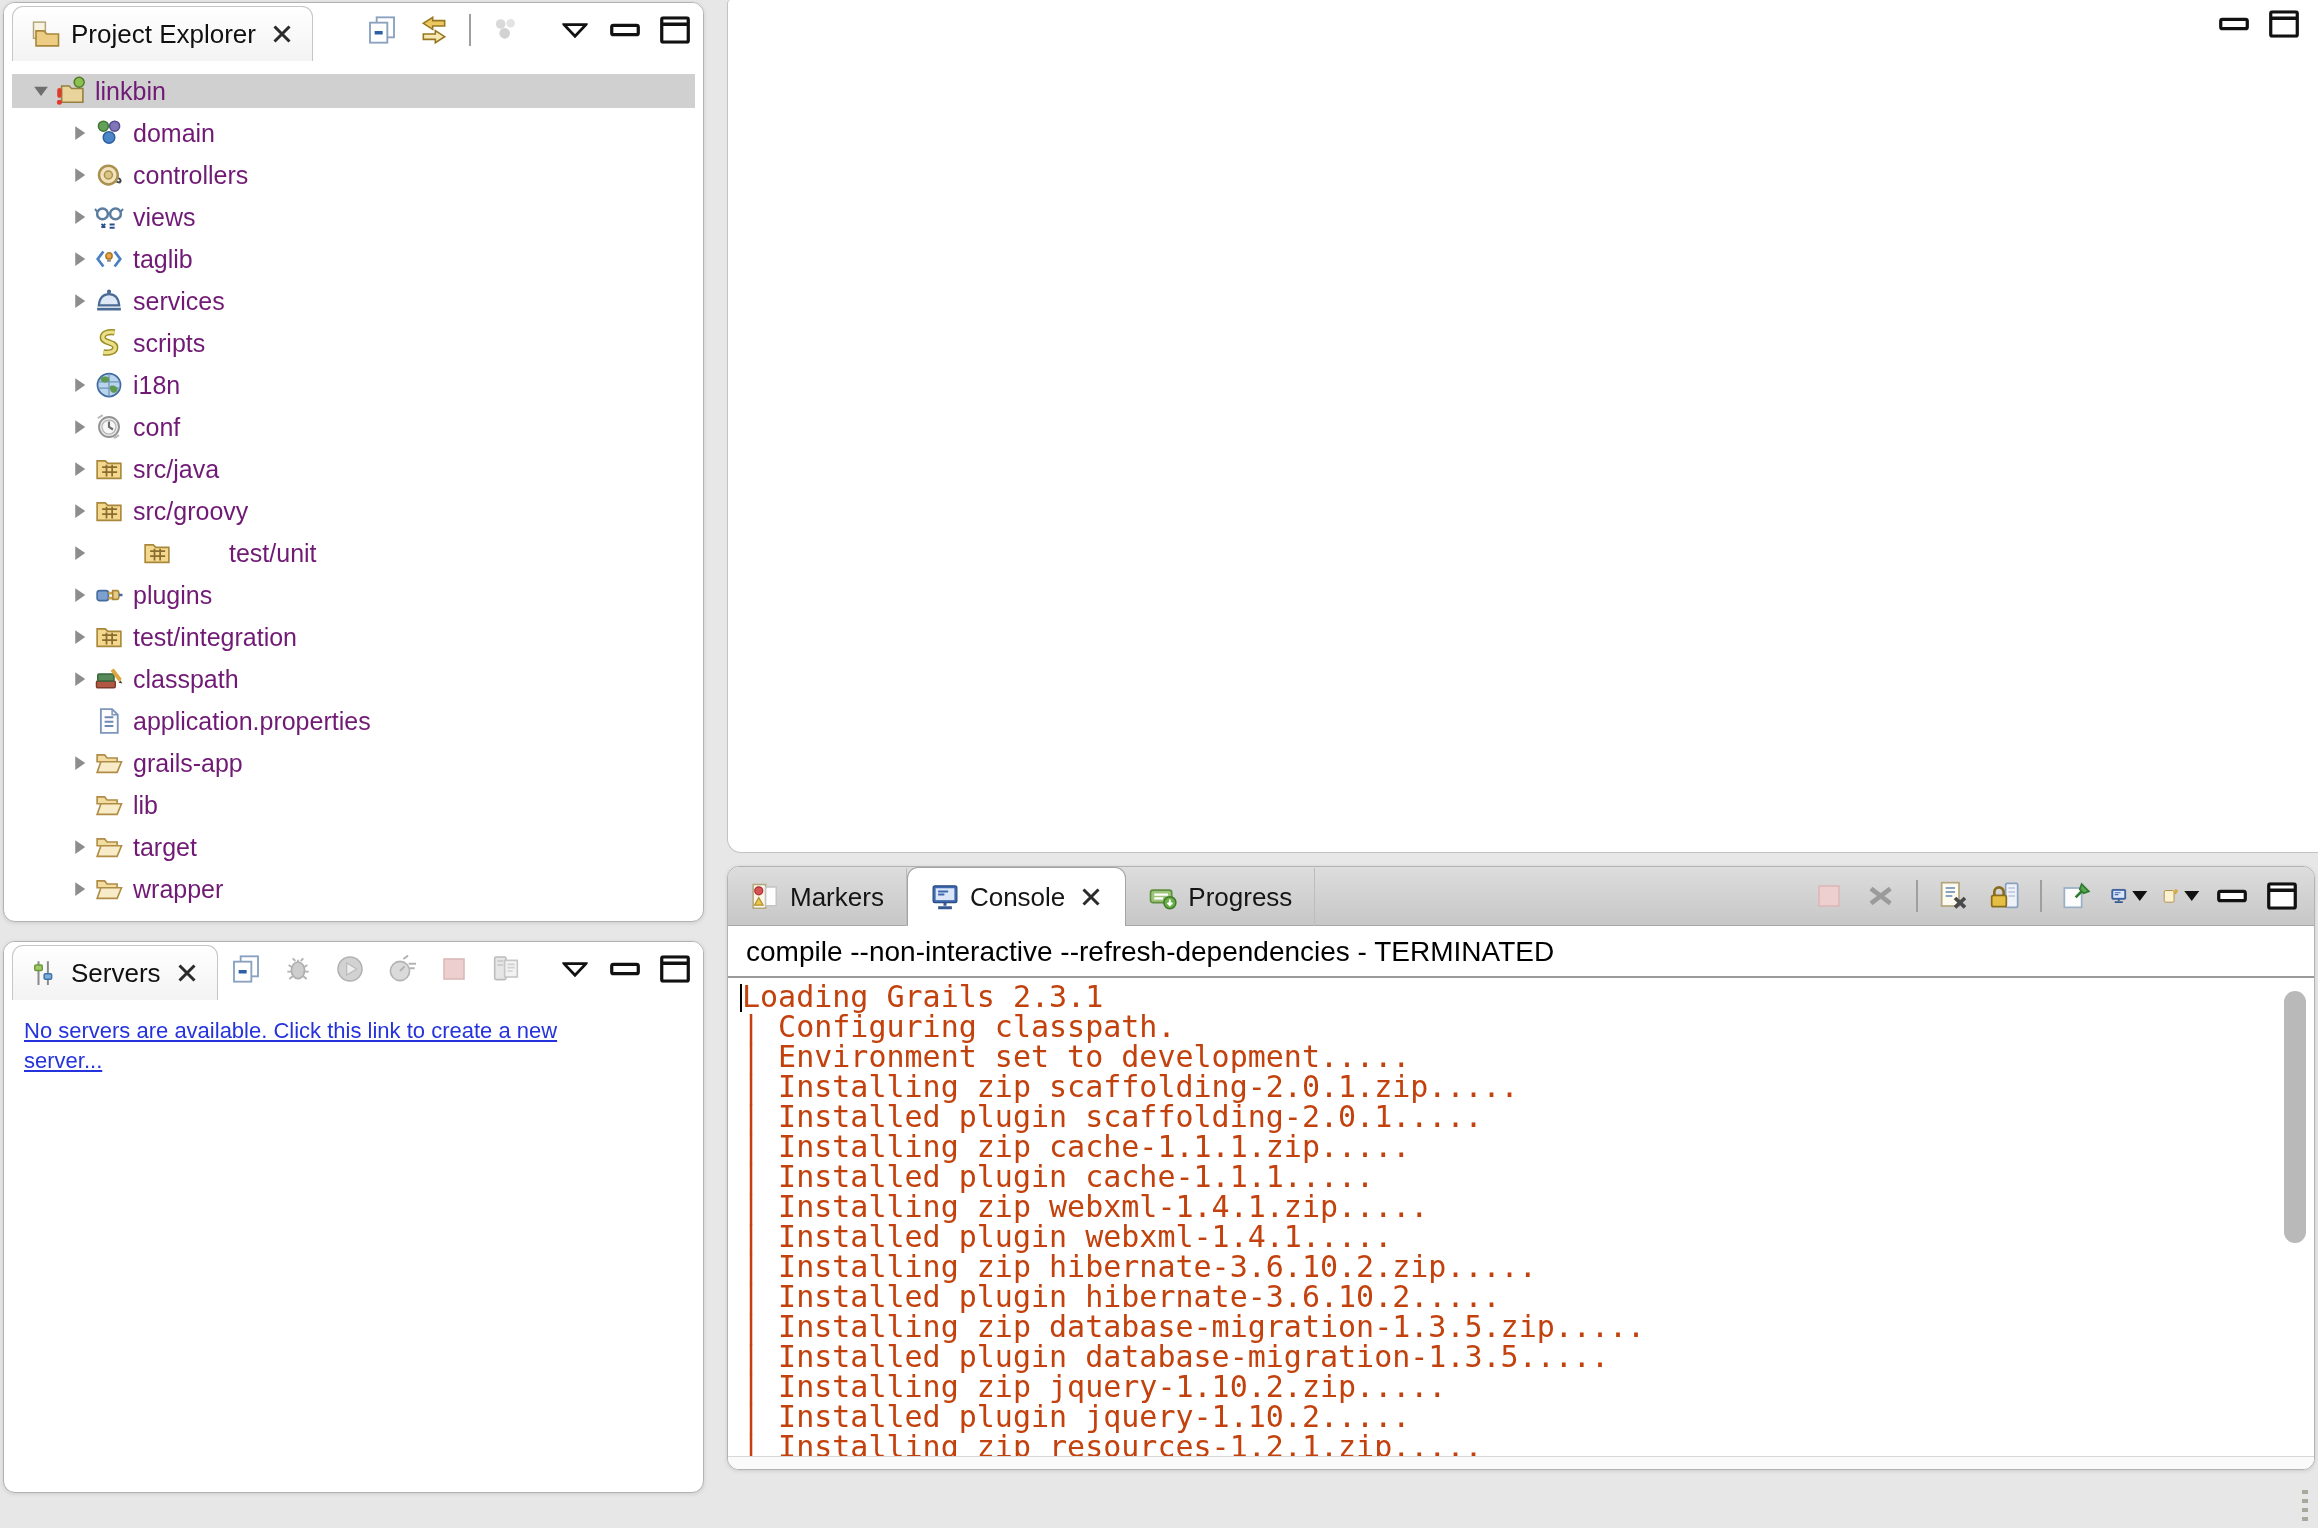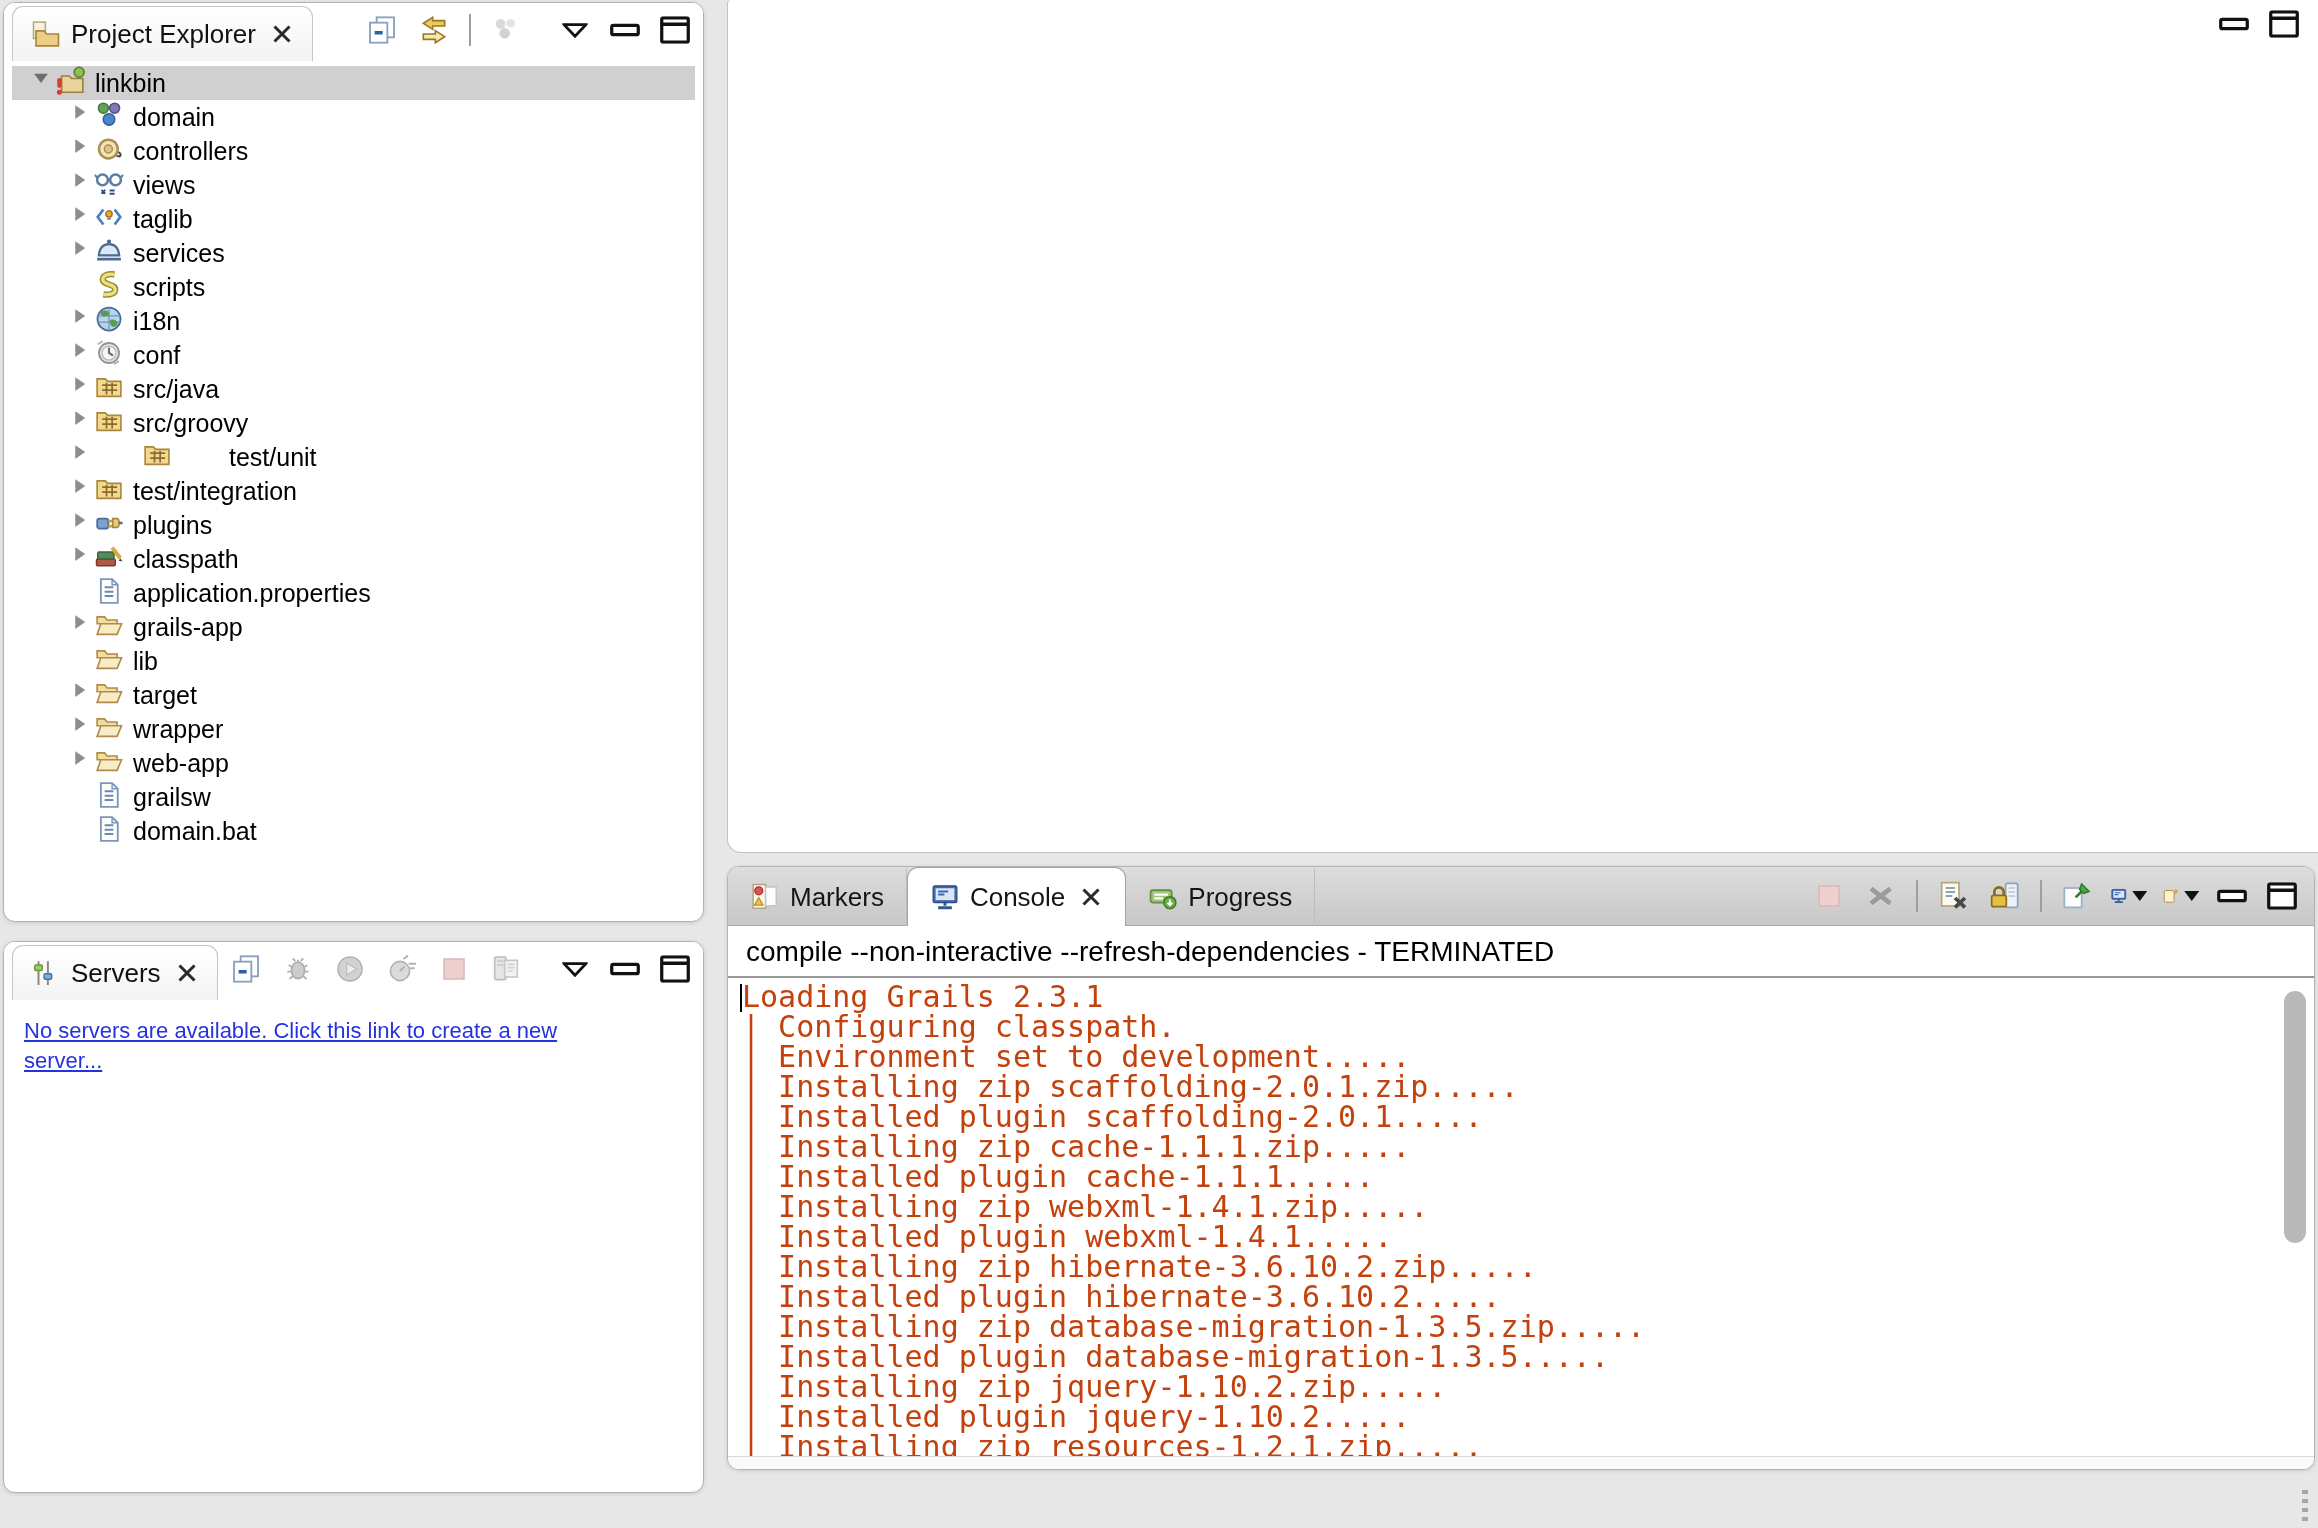--- a/index.html
+++ b/index.html
@@ -25,22 +25,22 @@
   }
   .vtoolbar{position:absolute;right:10px;top:8px;display:flex;align-items:center;gap:14px;}
   .tbtn{width:38px;height:38px;display:flex;align-items:center;justify-content:center;}
   .tbtn svg{width:32px;height:32px;}
   .tsep{width:2px;height:32px;background:#9f9f9f;margin:0 2px;}
   .wbtn{display:flex;align-items:center;justify-content:center;width:36px;height:36px;}
   .gap-l{margin-left:18px;}
   
   .tree{padding-top:5px;}
   .trow{
-    height:34px;margin:0 8px;display:flex;
-    font-size:25px;color:#000000;white-space:nowrap;box-sizing:border-box;
+    height:34px;margin:8px 8px;display:flex;align-items:center;
+    font-size:25px;color:#701a75;white-space:nowrap;box-sizing:border-box;
   }
   .trow.selected{background:#d0d0d0;}
   .arrow{width:30px;height:24px;display:inline-flex;align-items:center;justify-content:center;flex:0 0 30px;}
   .arrow svg{width:20px;height:20px;}
   .ticon{width:30px;height:30px;margin-right:9px;flex:0 0 30px;}
   .tlabel{line-height:34px;}
   
   .sbody{padding:16px 20px;}
   .slink{
     display:inline-block;width:600px;font-size:22px;line-height:30px;
@@ -461,34 +461,34 @@
         </svg>
         <span class="tlabel">test/unit</span>
       </div>
       <div class="trow" style="padding-left: 52px;">
         <span class="arrow">
           <svg viewBox="0 0 16 16">
             <use href="#sym-arrow-collapsed" xlink:href="#sym-arrow-collapsed"></use>
           </svg>
         </span>
         <svg class="ticon" viewBox="0 0 24 24">
+          <use href="#sym-plugin" xlink:href="#sym-plugin"></use>
+        </svg>
+        <span class="tlabel">plugins</span>
+      </div>
+      <div class="trow" style="padding-left: 52px;">
+        <span class="arrow">
+          <svg viewBox="0 0 16 16">
+            <use href="#sym-arrow-collapsed" xlink:href="#sym-arrow-collapsed"></use>
+          </svg>
+        </span>
+        <svg class="ticon" viewBox="0 0 24 24">
           <use href="#sym-package-folder" xlink:href="#sym-package-folder"></use>
         </svg>
         <span class="tlabel">test/integration</span>
-      </div>
-      <div class="trow" style="padding-left: 52px;">
-        <span class="arrow">
-          <svg viewBox="0 0 16 16">
-            <use href="#sym-arrow-collapsed" xlink:href="#sym-arrow-collapsed"></use>
-          </svg>
-        </span>
-        <svg class="ticon" viewBox="0 0 24 24">
-          <use href="#sym-plugin" xlink:href="#sym-plugin"></use>
-        </svg>
-        <span class="tlabel">plugins</span>
       </div>
       <div class="trow" style="padding-left: 52px;">
         <span class="arrow">
           <svg viewBox="0 0 16 16">
             <use href="#sym-arrow-collapsed" xlink:href="#sym-arrow-collapsed"></use>
           </svg>
         </span>
         <svg class="ticon" viewBox="0 0 24 24">
           <use href="#sym-classpath" xlink:href="#sym-classpath"></use>
         </svg>

